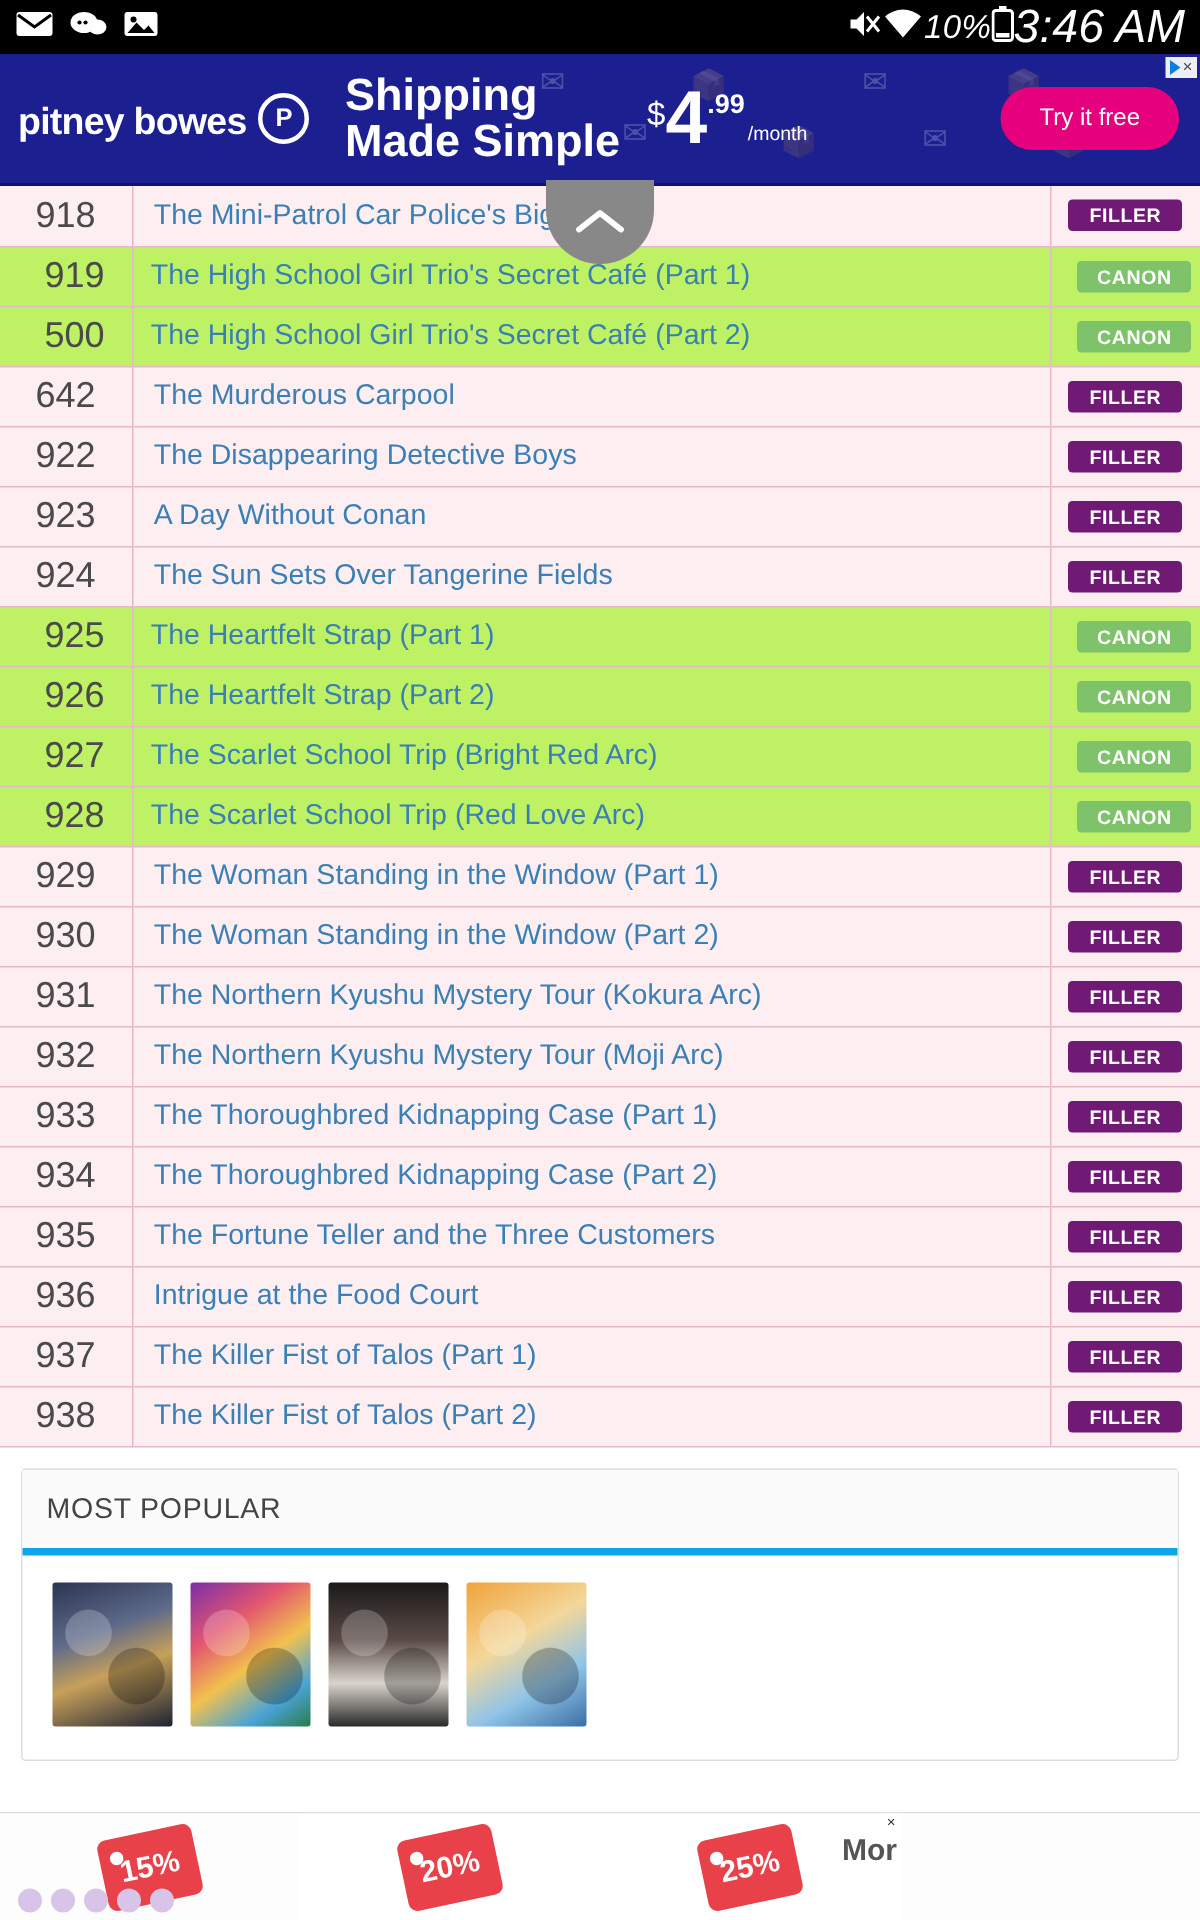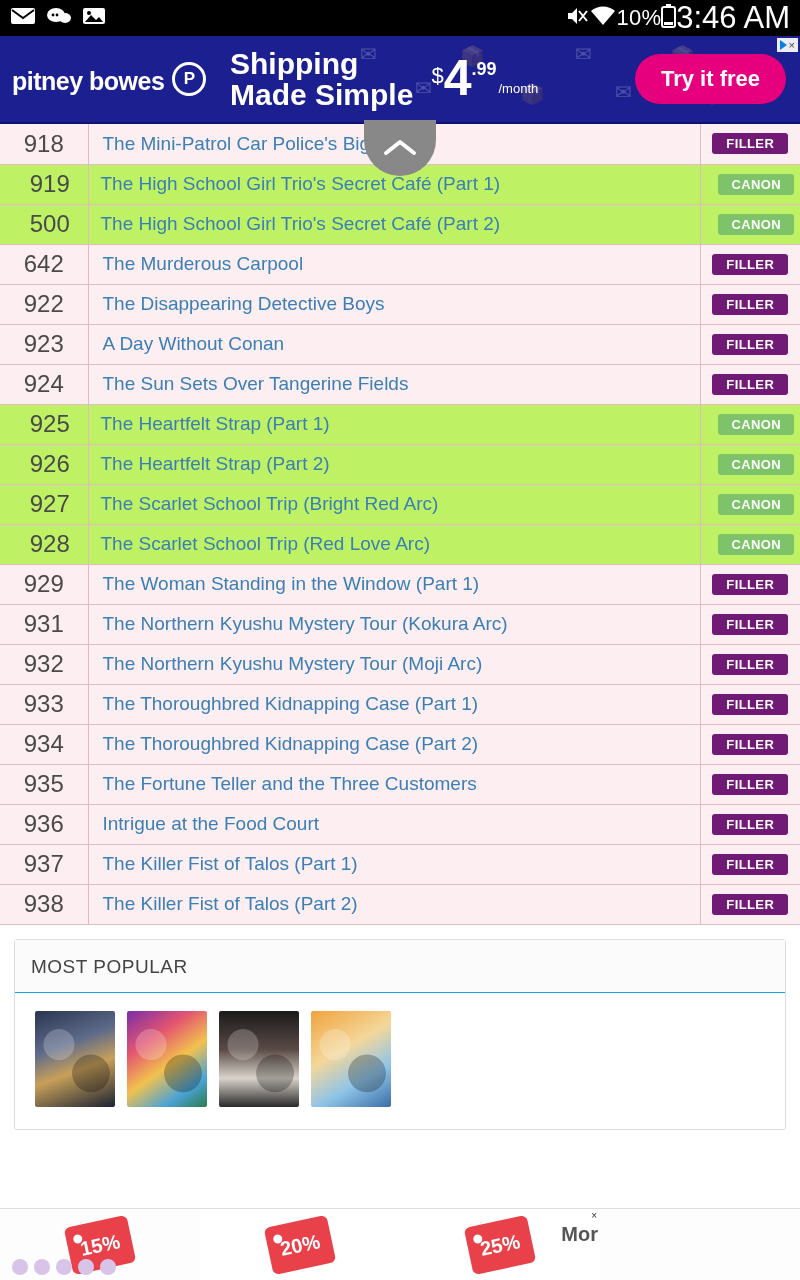--- a/index.html
+++ b/index.html
@@ -13,21 +13,21 @@
   
   .statusbar {
     height: 36px;
     background: #000000;
     color: #ffffff;
     display: flex;
     align-items: center;
     padding: 0 10px;
   }
   .statusbar .left { display: flex; align-items: center; gap: 10px; }
-  .statusbar .right { margin-left: auto; display: flex; align-items: center; gap: 0; }
+  .statusbar .right { margin-left: auto; display: flex; align-items: center; gap: 0; font-style: italic; }
   .sb-icon { display: inline-block; }
   .sb-text { font-size: 22px; letter-spacing: .2px; }
   .sb-clock { font-size: 31px; font-weight: 500; }
 
   
   .ad-top {
     position: relative;
     height: 88px;
     background: #1b1f8f;
     border-bottom: 2px solid #0f1370;
@@ -59,21 +59,21 @@
   }
   .ad-price .curr { font-size: 22px; margin-top: 8px; }
   .ad-price .big { font-size: 50px; font-weight: 700; line-height: .95; }
   .ad-price .cents { font-size: 18px; font-weight: 700; margin-top: 4px; }
   .ad-price .permo { font-size: 13px; margin-top: 26px; margin-left: 2px; }
   .ad-cta {
     margin-left: auto; margin-right: 14px;
     background: #e6007e; color: #fff;
     border-radius: 28px;
     padding: 12px 26px;
-    font-size: 22px; font-weight: 700;
+    font-size: 16px; font-weight: 400;
     white-space: nowrap;
   }
   .ad-choice {
     position: absolute; top: 2px; right: 2px;
     display: flex; align-items: center; gap: 2px;
     background: rgba(255,255,255,.92);
     padding: 1px 3px;
     font-size: 10px; color: #333;
   }
   .ad-choice .tri {
@@ -145,21 +145,21 @@
     margin: 14px 14px 0 14px;
     border: 1px solid #dddddd;
     border-radius: 3px;
     background: #ffffff;
   }
   .panel-head {
     padding: 16px 16px 14px 16px;
     font-size: 19px;
     color: #444;
     letter-spacing: .5px;
-    border-bottom: 1px solid #0ea5e9;
+    border-bottom: 5px solid #0ea5e9;
     background: #fbfbfb;
   }
   .panel-body {
     padding: 18px 16px 22px 20px;
     display: flex;
     gap: 12px;
   }
   .thumb {
     width: 80px; height: 96px;
     border-radius: 2px;
@@ -400,20 +400,25 @@
         <td class="title">The Scarlet School Trip (Red Love Arc)</td>
         <td class="tag"><span class="badge canon">CANON</span></td>
       </tr>
 
       <tr class="row-filler">
         <td class="num">929</td>
         <td class="title">The Woman Standing in the Window (Part 1)</td>
         <td class="tag"><span class="badge filler">FILLER</span></td>
       </tr>
 
+      <tr class="row-filler">
+        <td class="num">930</td>
+        <td class="title">The Woman Standing in the Window (Part 2)</td>
+        <td class="tag"><span class="badge filler">FILLER</span></td>
+      </tr>
 
       <tr class="row-filler">
         <td class="num">931</td>
         <td class="title">The Northern Kyushu Mystery Tour (Kokura Arc)</td>
         <td class="tag"><span class="badge filler">FILLER</span></td>
       </tr>
 
       <tr class="row-filler">
         <td class="num">932</td>
         <td class="title">The Northern Kyushu Mystery Tour (Moji Arc)</td>

